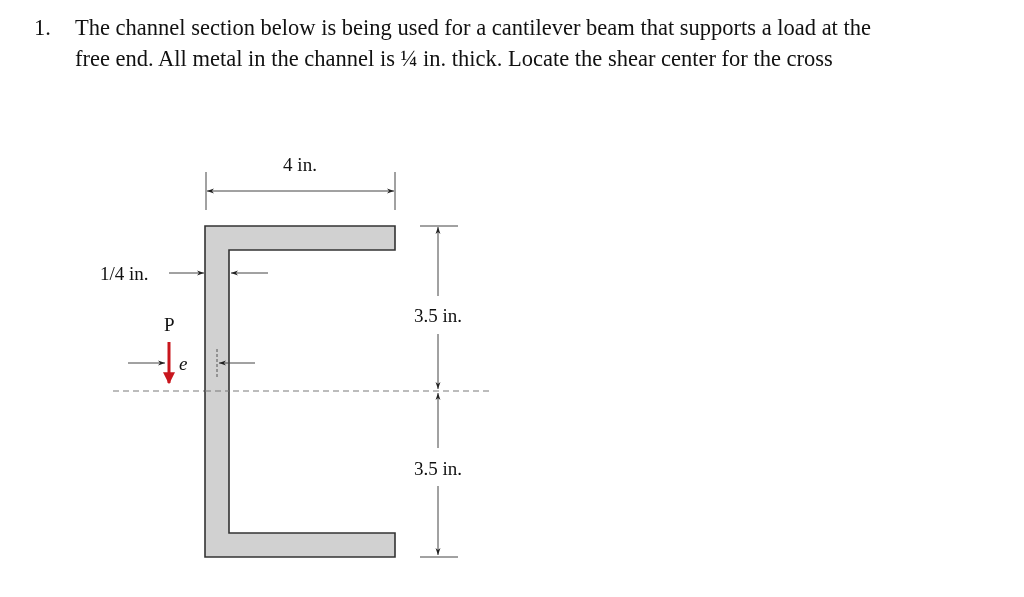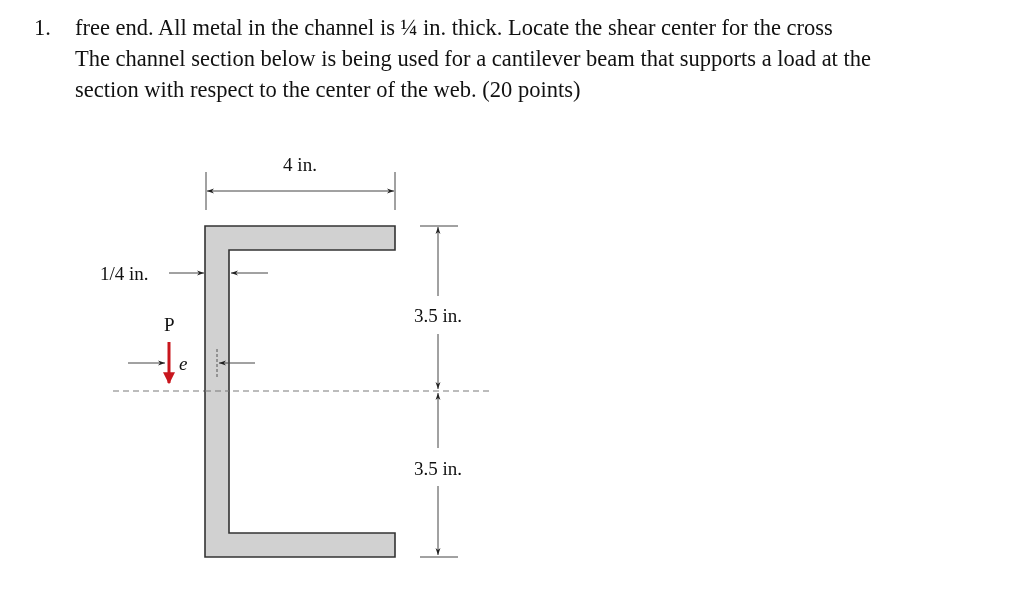--- a/index.html
+++ b/index.html
@@ -12,23 +12,22 @@
   svg.fig { position:absolute; left:0; top:0; }
   .lbl { font-family:"Liberation Serif", "DejaVu Serif", serif; font-size:19px; fill:#111; }
   .lbl-it { font-style:italic; }
 </style>
 </head>
 <body>
 
 <div class="problem">
   <span class="num">1.</span>
   <div class="body">
+    <span class="line">The channel section below is being used for a cantilever beam that supports a load at the</span>
     <span class="line">free end. All metal in the channel is ¼ in. thick. Locate the shear center for the cross</span>
-    <span class="line">The channel section below is being used for a cantilever beam that supports a load at the</span>
-    <span class="line">section with respect to the center of the web. (20 points)</span>
   </div>
 </div>
 
 <svg class="fig" width="1024" height="597" viewBox="0 0 1024 597">
   <defs>
     <marker id="ah" viewBox="0 0 10 10" refX="10" refY="5" markerWidth="7" markerHeight="7" orient="auto-start-reverse">
       <path d="M0,1.5 L10,5 L0,8.5 L3,5 Z" fill="#222"></path>
     </marker>
     <marker id="ahRed" viewBox="0 0 10 10" refX="9" refY="5" markerWidth="4" markerHeight="4" orient="auto">
       <path d="M0,0 L10,5 L0,10 Z" fill="#c8161d"></path>

